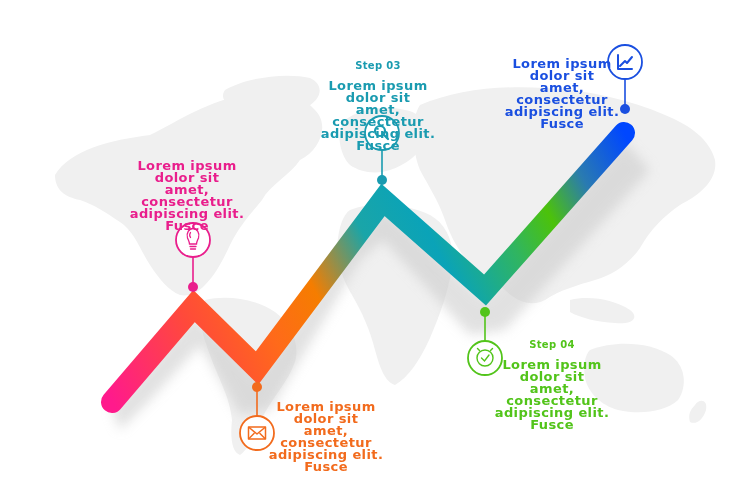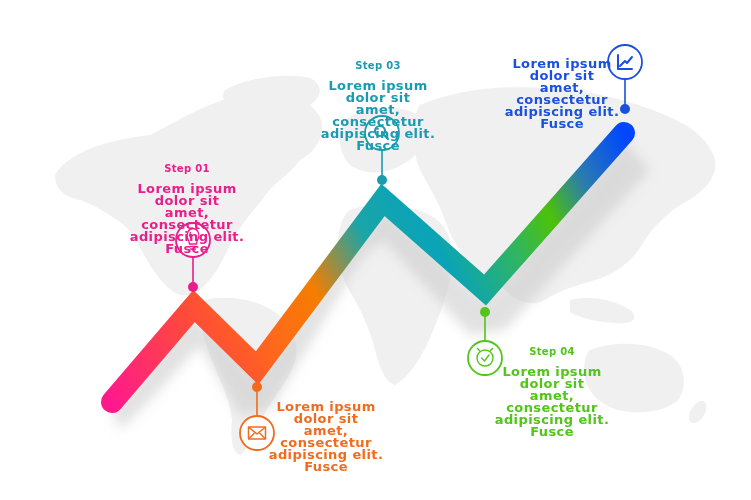--- a/index.html
+++ b/index.html
@@ -114,21 +114,20 @@
       <g fill="none" stroke="#52c41a" stroke-width="1.4" stroke-linecap="round">
         <circle cx="485" cy="358" r="8"></circle>
         <polyline points="481.5,358 484.5,361 489,355"></polyline>
         <line x1="479.5" y1="350.5" x2="477.5" y2="348.5"></line>
         <line x1="490.5" y1="350.5" x2="492.5" y2="348.5"></line>
       </g>
     </g>
   </svg>
 
   <div class="step-text" style="left:117px; top:160px; color:#e91e8c;">
-    <div class="step-title">Step 01</div>
     <div class="step-desc">
       <div>Lorem ipsum dolor sit</div>
       <div>amet, consectetur</div>
       <div>adipiscing elit. Fusce</div>
     </div>
   </div>
 
   <div class="step-text" style="left:308px; top:57px; color:#1a9bb0;">
     <div class="step-title">Step 03</div>
     <div class="step-desc">
@@ -147,21 +146,21 @@
   </div>
 
   <div class="step-text" style="left:256px; top:401px; color:#f26b1d;">
     <div class="step-desc">
       <div>Lorem ipsum dolor sit</div>
       <div>amet, consectetur</div>
       <div>adipiscing elit. Fusce</div>
     </div>
   </div>
 
-  <div class="step-text" style="left:482px; top:336px; color:#52c41a;margin-top:7px;">
+  <div class="step-text" style="left:482px; top:336px; color:#52c41a;">
     <div class="step-title">Step 04</div>
     <div class="step-desc">
       <div>Lorem ipsum dolor sit</div>
       <div>amet, consectetur</div>
       <div>adipiscing elit. Fusce</div>
     </div>
   </div>
 </div>
 
 </body></html>

